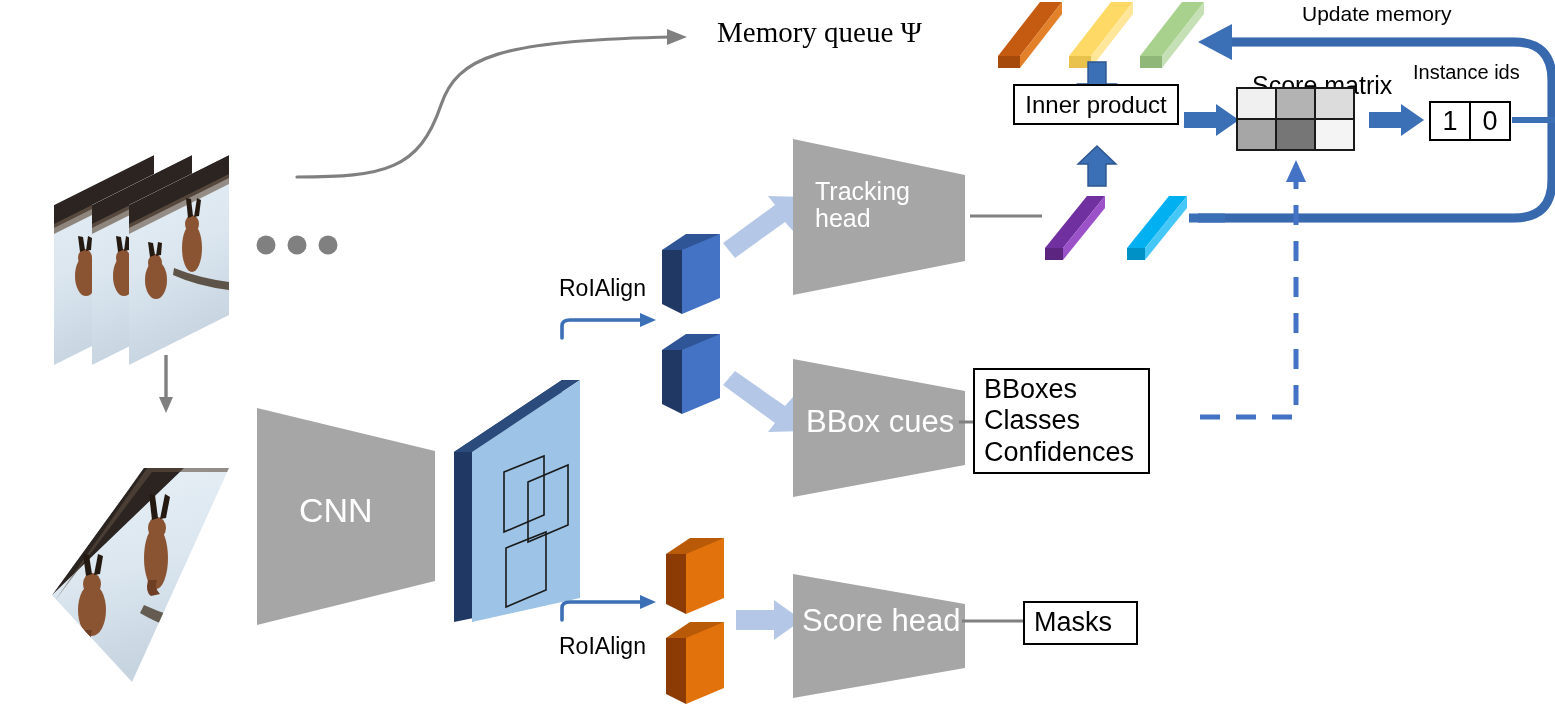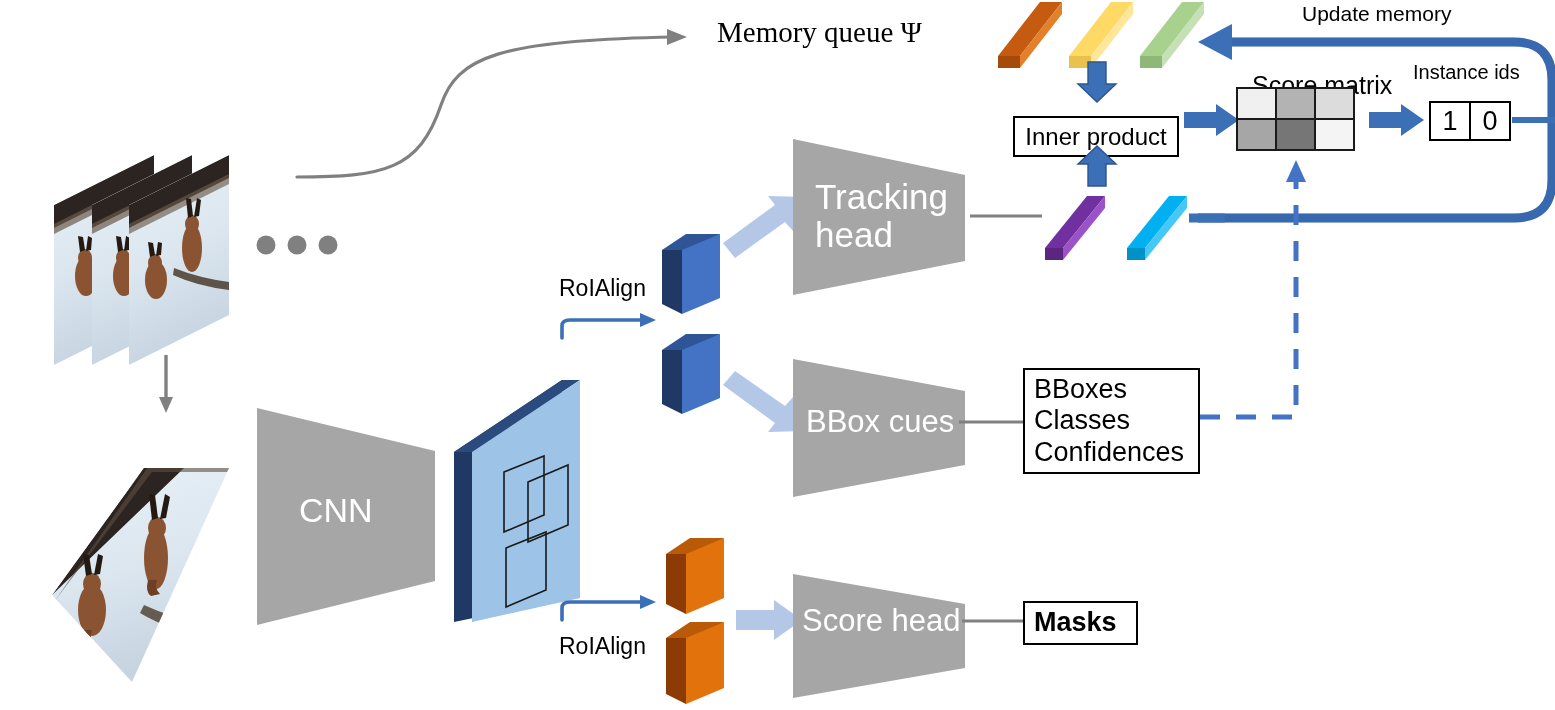--- a/index.html
+++ b/index.html
@@ -172,37 +172,37 @@
   <svg class="abs" style="left:695px;top:195px;" width="100" height="65">
     <polygon points="4,48 56,10 49,1 86,2 74,36 66,27 16,63" fill="#b4c7e7"></polygon>
   </svg>
   <svg class="abs" style="left:695px;top:375px;" width="100" height="65">
     <polygon points="4,10 56,48 49,57 86,56 74,22 66,31 16,-4" fill="#b4c7e7"></polygon>
   </svg>
 
   <svg class="abs" style="left:765px;top:135px;" width="185" height="165">
     <polygon points="4,4 176,40 176,126 4,160" fill="#a6a6a6"></polygon>
   </svg>
-  <div class="trap-text" style="left:791px;top:178px;font-size:35px;">Tracking
+  <div class="trap-text" style="left:791px;top:178px;font-size:25px;">Tracking
 head</div>
 
   <svg class="abs" style="left:946px;top:210px;" width="80" height="12">
     <line x1="0" y1="6" x2="72" y2="6" stroke="#808080" stroke-width="3.2"></line>
   </svg>
 
   <svg class="abs" style="left:765px;top:355px;" width="185" height="145">
     <polygon points="4,4 176,36 176,110 4,142" fill="#a6a6a6"></polygon>
   </svg>
   <div class="trap-text" style="left:782px;top:405px;font-size:31px;">BBox cues</div>
 
   <svg class="abs" style="left:935px;top:416px;" width="75" height="12">
     <line x1="0" y1="6" x2="68" y2="6" stroke="#808080" stroke-width="3.2"></line>
   </svg>
 
-  <div class="outbox" style="left:999px;top:368px;width:177px;height:106px;">
+  <div class="outbox" style="left:949px;top:368px;width:177px;height:106px;">
     <div class="t" style="font-size:27px;">BBoxes
 Classes
 Confidences</div>
   </div>
 
   <svg class="abs" style="left:530px;top:592px;" width="110" height="34">
     <path d="M8,28 L8,16 Q8,10 16,10 L88,10" fill="none" stroke="#3b6fb6" stroke-width="3.6" stroke-linecap="round"></path>
     <polygon points="102,10 86,3 86,17" fill="#3b6fb6"></polygon>
   </svg>
   <div class="lbl" style="left:535px;top:633px;font-size:23px;">RoIAlign</div>
@@ -224,21 +224,21 @@
 
   <svg class="abs" style="left:765px;top:570px;" width="185" height="133">
     <polygon points="4,4 176,34 176,98 4,128" fill="#a6a6a6"></polygon>
   </svg>
   <div class="trap-text" style="left:778px;top:604px;font-size:31px;">Score head</div>
 
   <svg class="abs" style="left:938px;top:615px;" width="70" height="12">
     <line x1="0" y1="6" x2="62" y2="6" stroke="#808080" stroke-width="3.2"></line>
   </svg>
 
-  <div class="outbox" style="left:999px;top:601px;width:115px;height:44px;font-weight:bold;">
+  <div class="outbox" style="left:999px;top:601px;width:115px;height:44px;">
     <div class="t" style="font-size:27px;">Masks</div>
   </div>
 
   <svg class="abs" style="left:960px;top:-6px;" width="220" height="80">
     <g>
       <polygon points="14,62 56,8 78,8 36,62" fill="#c55a11"></polygon>
       <polygon points="14,62 36,62 36,74 14,74" fill="#a64a0c"></polygon>
       <polygon points="36,62 78,8 78,20 36,74" fill="#e3802a"></polygon>
     </g>
     <g>
@@ -250,21 +250,21 @@
       <polygon points="156,62 198,8 220,8 178,62" fill="#a9d18e"></polygon>
       <polygon points="156,62 178,62 178,74 156,74" fill="#8fb878"></polygon>
       <polygon points="178,62 220,8 220,20 178,74" fill="#c5e0b4"></polygon>
     </g>
   </svg>
 
   <svg class="abs" style="left:1052px;top:62px;" width="44" height="42">
     <polygon points="12,0 30,0 30,22 40,22 21,40 2,22 12,22" fill="#3b6fb6" stroke="#2c5590" stroke-width="1.4"></polygon>
   </svg>
 
-  <div class="outbox" style="left:989px;top:116px;width:166px;height:41px;justify-content:center;">
+  <div class="outbox" style="left:989px;top:84px;width:166px;height:41px;justify-content:center;">
     <div class="t" style="font-size:24px;padding-left:0;">Inner product</div>
   </div>
 
   <svg class="abs" style="left:1052px;top:146px;" width="44" height="42">
     <polygon points="21,0 40,18 30,18 30,40 12,40 12,18 2,18" fill="#3b6fb6" stroke="#2c5590" stroke-width="1.4"></polygon>
   </svg>
 
   <svg class="abs" style="left:1015px;top:186px;" width="160" height="80">
     <g>
       <polygon points="6,62 48,10 66,10 24,62" fill="#7030a0"></polygon>

